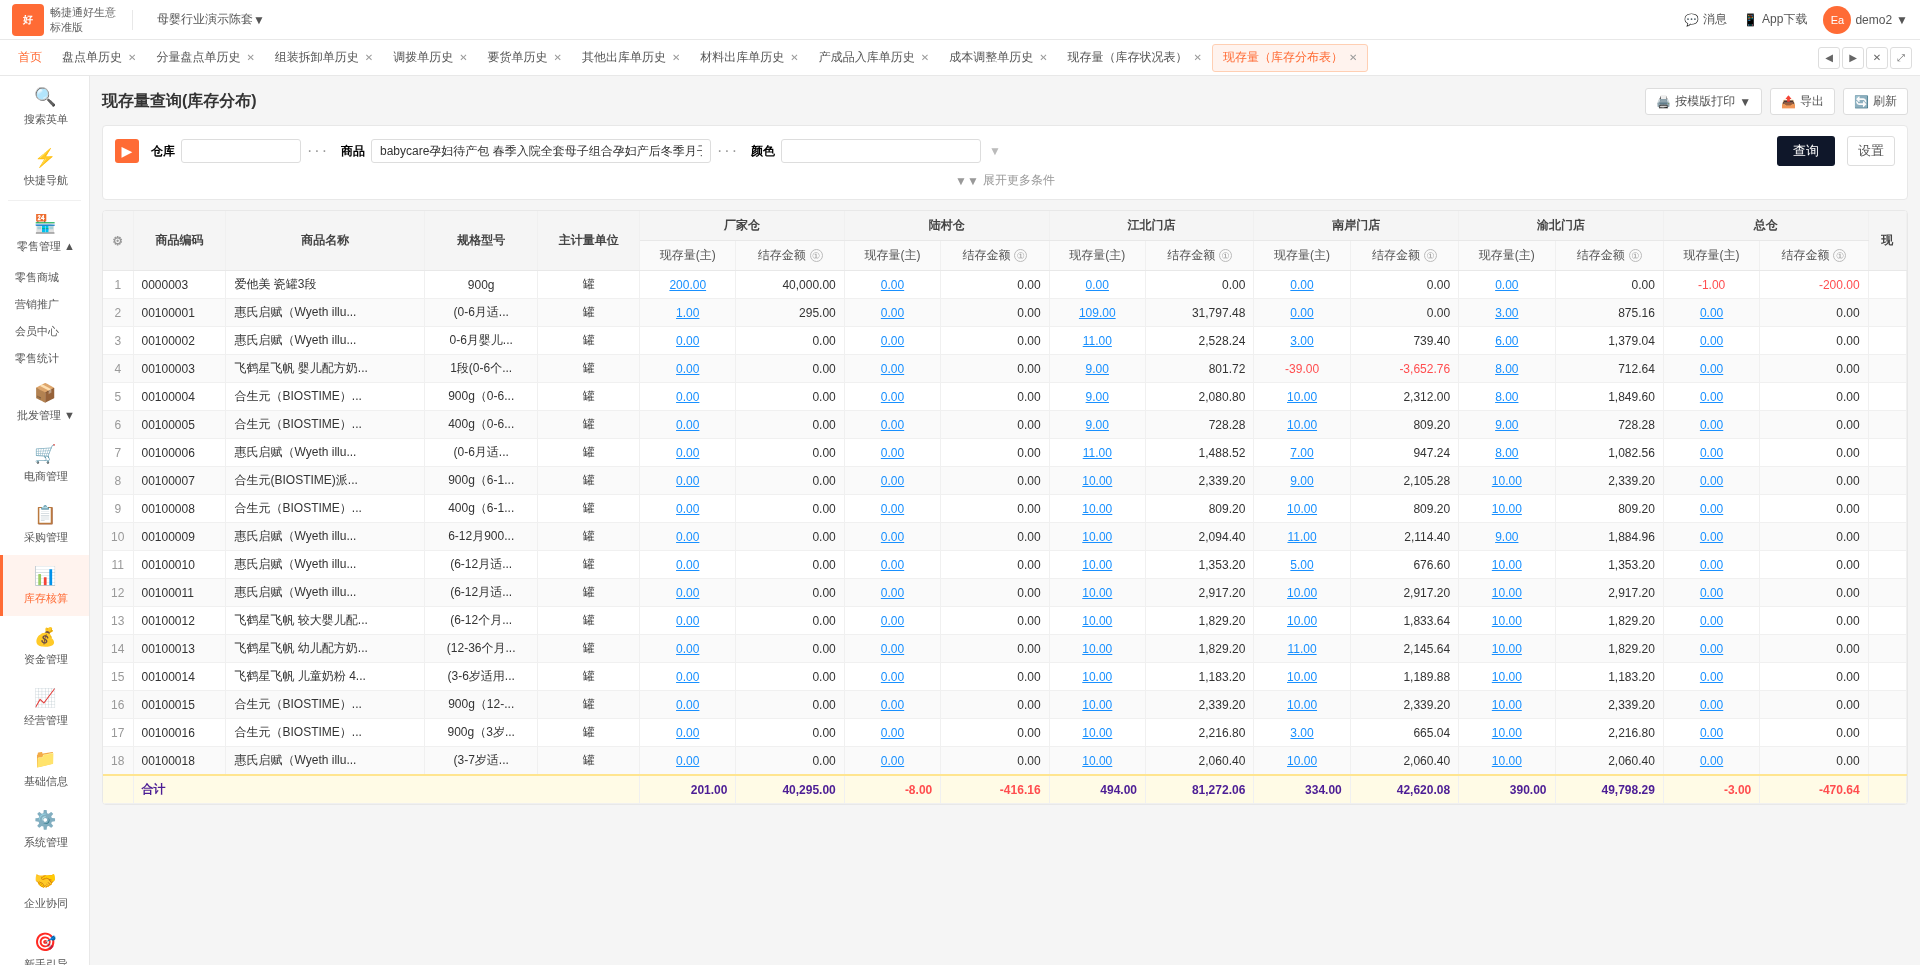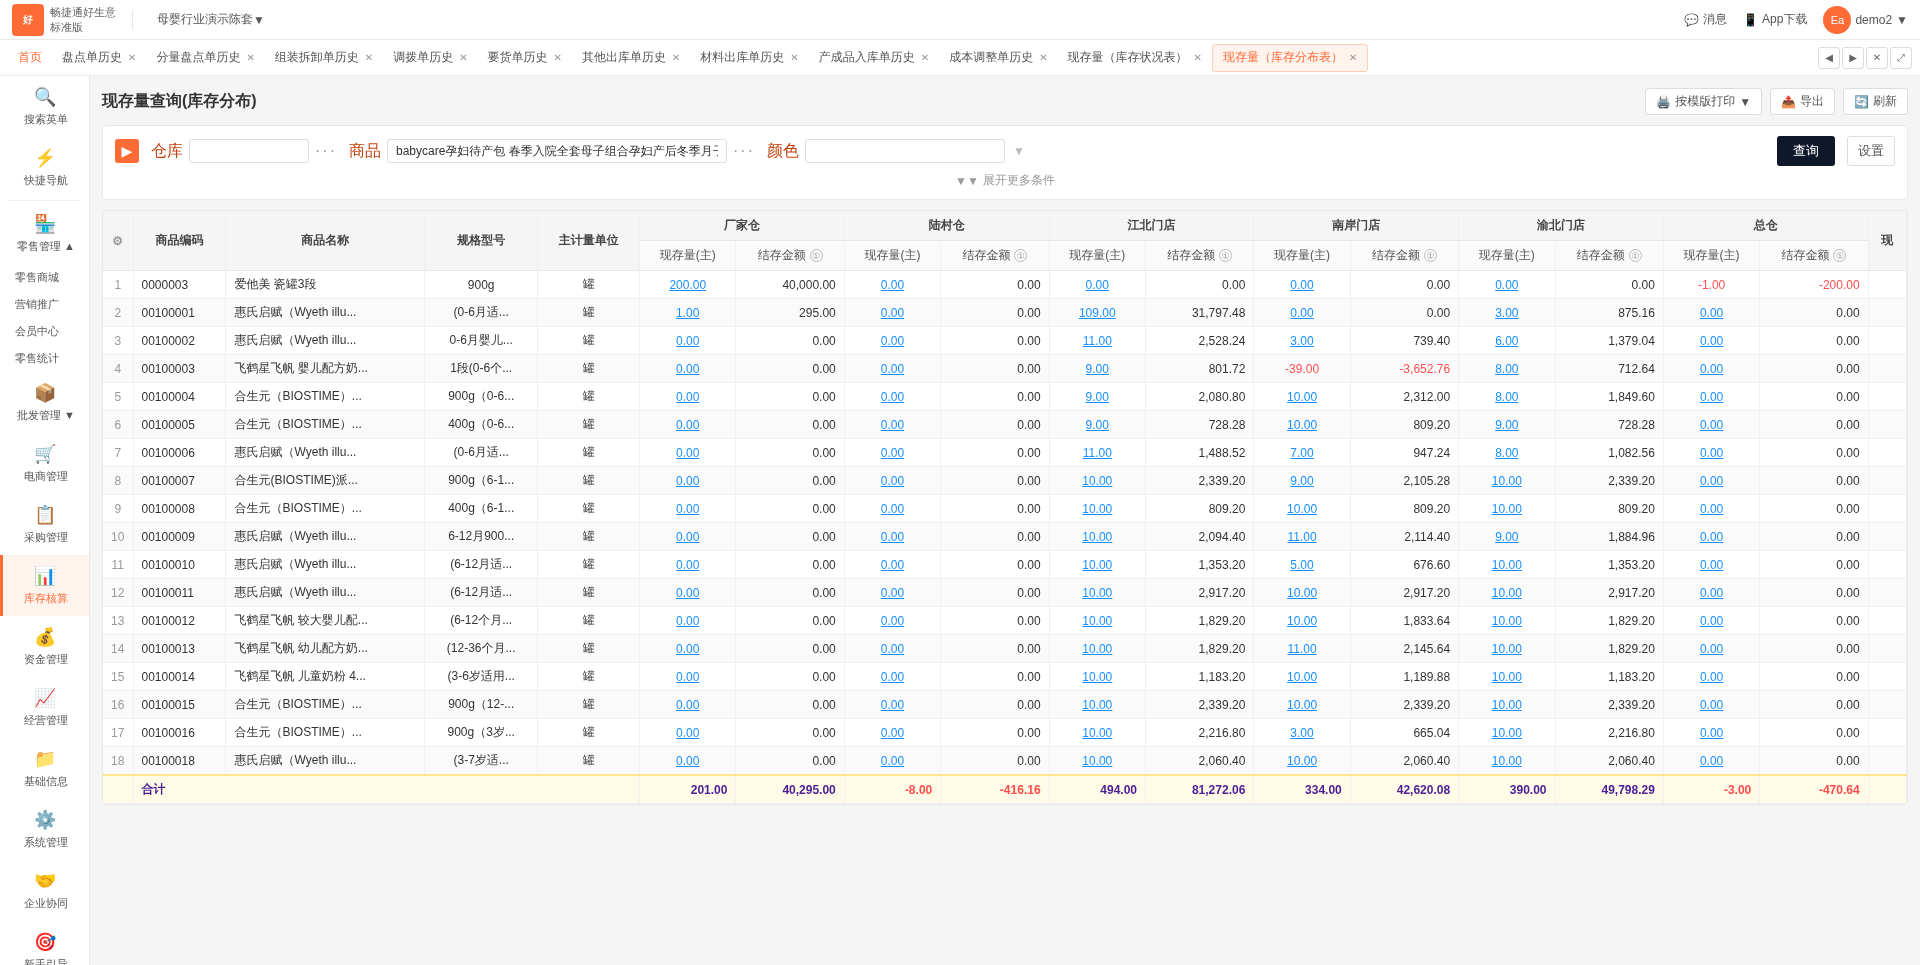--- a/index.html
+++ b/index.html
@@ -73,21 +73,21 @@
       font-size: 12px; color: #555;
     }
 
     
     .filter-area {
       background: #fff; border-radius: 4px; padding: 10px 12px; margin-bottom: 10px;
       border: 1px solid #e8e8e8;
     }
     .filter-row { display: flex; align-items: center; gap: 12px; flex-wrap: wrap; }
     .filter-item { display: flex; align-items: center; gap: 6px; }
-    .filter-label { font-size: 16px; color: #c2410c; white-space: nowrap; }
+    .filter-label { font-size: 12px; color: #000000; white-space: nowrap; font-weight: bold; }
     .filter-input {
       border: 1px solid #ddd; border-radius: 3px; padding: 4px 8px;
       font-size: 12px; color: #333; background: #fff; min-width: 80px;
     }
     .filter-input-long { min-width: 340px; }
     .filter-expand {
       display: flex; align-items: center; gap: 4px; color: #999; font-size: 12px;
       cursor: pointer; justify-content: center; margin-top: 6px;
     }
     .btn-query {

